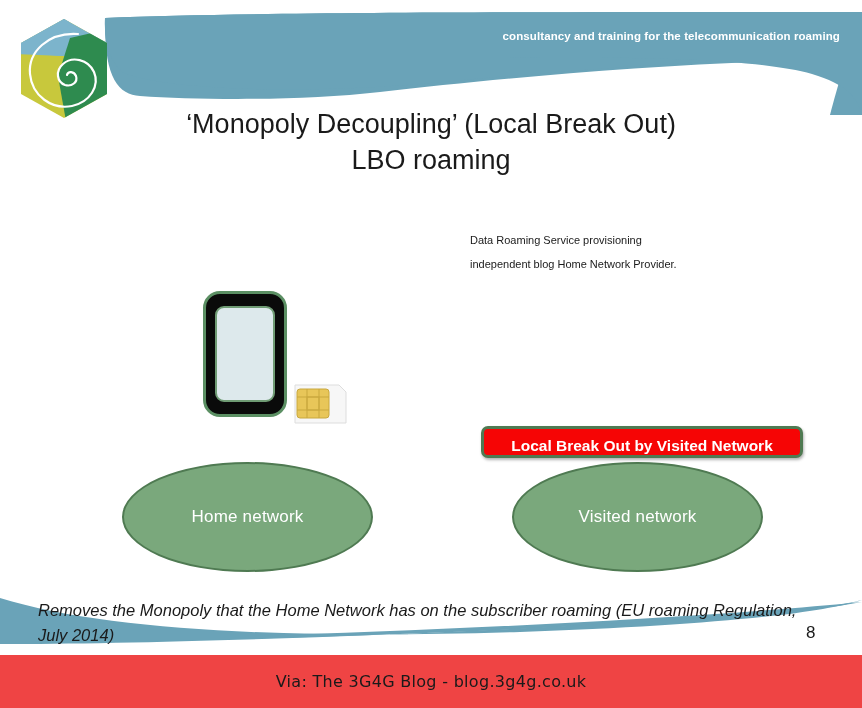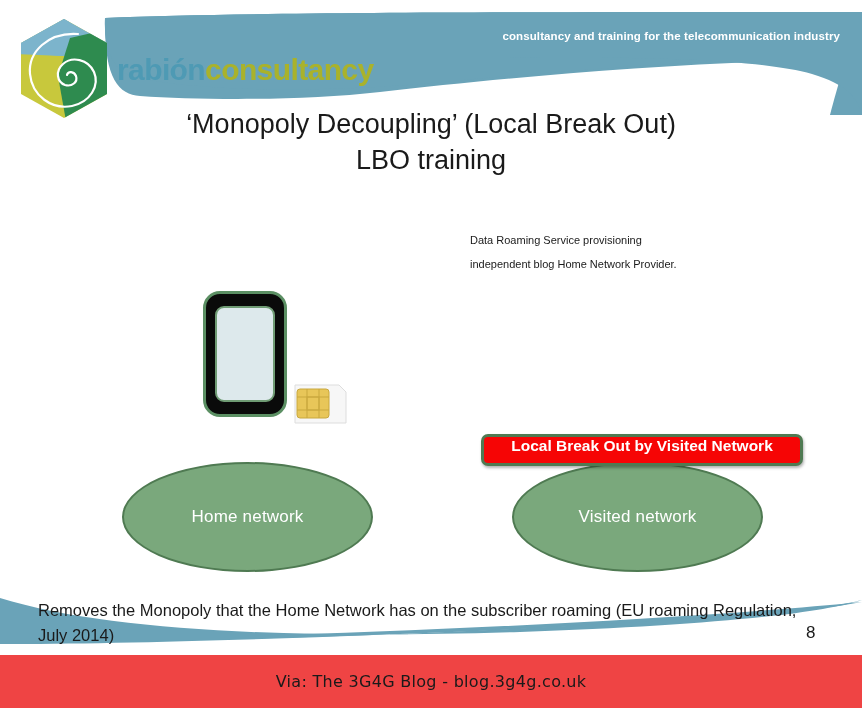--- a/index.html
+++ b/index.html
@@ -173,43 +173,43 @@
     position: absolute;
     left: 481px;
     top: 426px;
     width: 322px;
     height: 32px;
     background: #f60505;
     border: 3px solid #4f7a52;
     border-radius: 7px;
     box-sizing: border-box;
     display: flex;
-    align-items: flex-start;
+    align-items: flex-end;
     justify-content: center;
     box-shadow: 1px 2px 3px rgba(0,0,0,0.30);
     z-index: 5;
-    margin-top: 8px;
   }
   .callout-label {
     color: #ffffff;
     font-size: 15.5px;
     font-weight: bold;
     white-space: nowrap;
   }
 
   
   .footer-note {
     position: absolute;
     left: 38px;
     top: 598px;
     width: 790px;
     font-size: 16.5px;
     color: #1a1a1a;
     line-height: 25px;
     z-index: 4;
+    font-style: italic;
   }
   .page-number {
     position: absolute;
     left: 806px;
     top: 623px;
     font-size: 17px;
     color: #1a1a1a;
     z-index: 4;
   }
 
@@ -262,21 +262,21 @@
              C 520 12, 260 12, 105 18
              C 104 40, 108 58, 122 72
              C 160 90, 300 94, 420 84
              C 600 68, 720 58, 862 58 Z" fill="#6aa3b8"></path>
     <path d="M 500 58
              C 660 56, 760 60, 812 74
              C 846 84, 858 98, 862 115
              L 862 58 Z" fill="#6aa3b8"></path>
   </svg>
 
-  <div class="tagline">consultancy and training for the telecommunication industry</div>
+  <div class="tagline">consultancy and training for the telecommunication roaming</div>
 
   <svg class="logo-mark" viewBox="0 0 100 105">
     <defs>
       <clipPath id="hexclip">
         <polygon points="50,3 93,27 93,78 50,102 7,78 7,27"></polygon>
       </clipPath>
     </defs>
     <g clip-path="url(#hexclip)">
       <rect x="0" y="0" width="100" height="105" fill="#c8c83c"></rect>
       <polygon points="0,0 100,0 100,40 48,40 0,36" fill="#7cb4cc"></polygon>
@@ -288,25 +288,24 @@
                C 34 16, 14 36, 16 58
                C 18 80, 38 94, 58 90
                C 76 86, 86 70, 80 56
                C 74 43, 58 40, 49 48
                C 41 55, 43 66, 51 69
                C 58 71, 64 66, 62 60
                C 60 55, 54 55, 53 59"></path>
     </g>
   </svg>
 
-  <div class="wordmark"><span class="wm-a">rabión</span><span class="wm-b">consultancy</span></div>
 
   <div class="title-block">
     <div class="title-line">‘Monopoly Decoupling’ (Local Break Out)</div>
-    <div class="title-line">LBO training</div>
+    <div class="title-line">LBO roaming</div>
   </div>
 
   <div class="caption-right">
     <div>Data Roaming Service provisioning</div>
     <div>independent blog Home Network Provider.</div>
   </div>
 
   <div class="phone">
     <div class="phone-screen"></div>
   </div>

